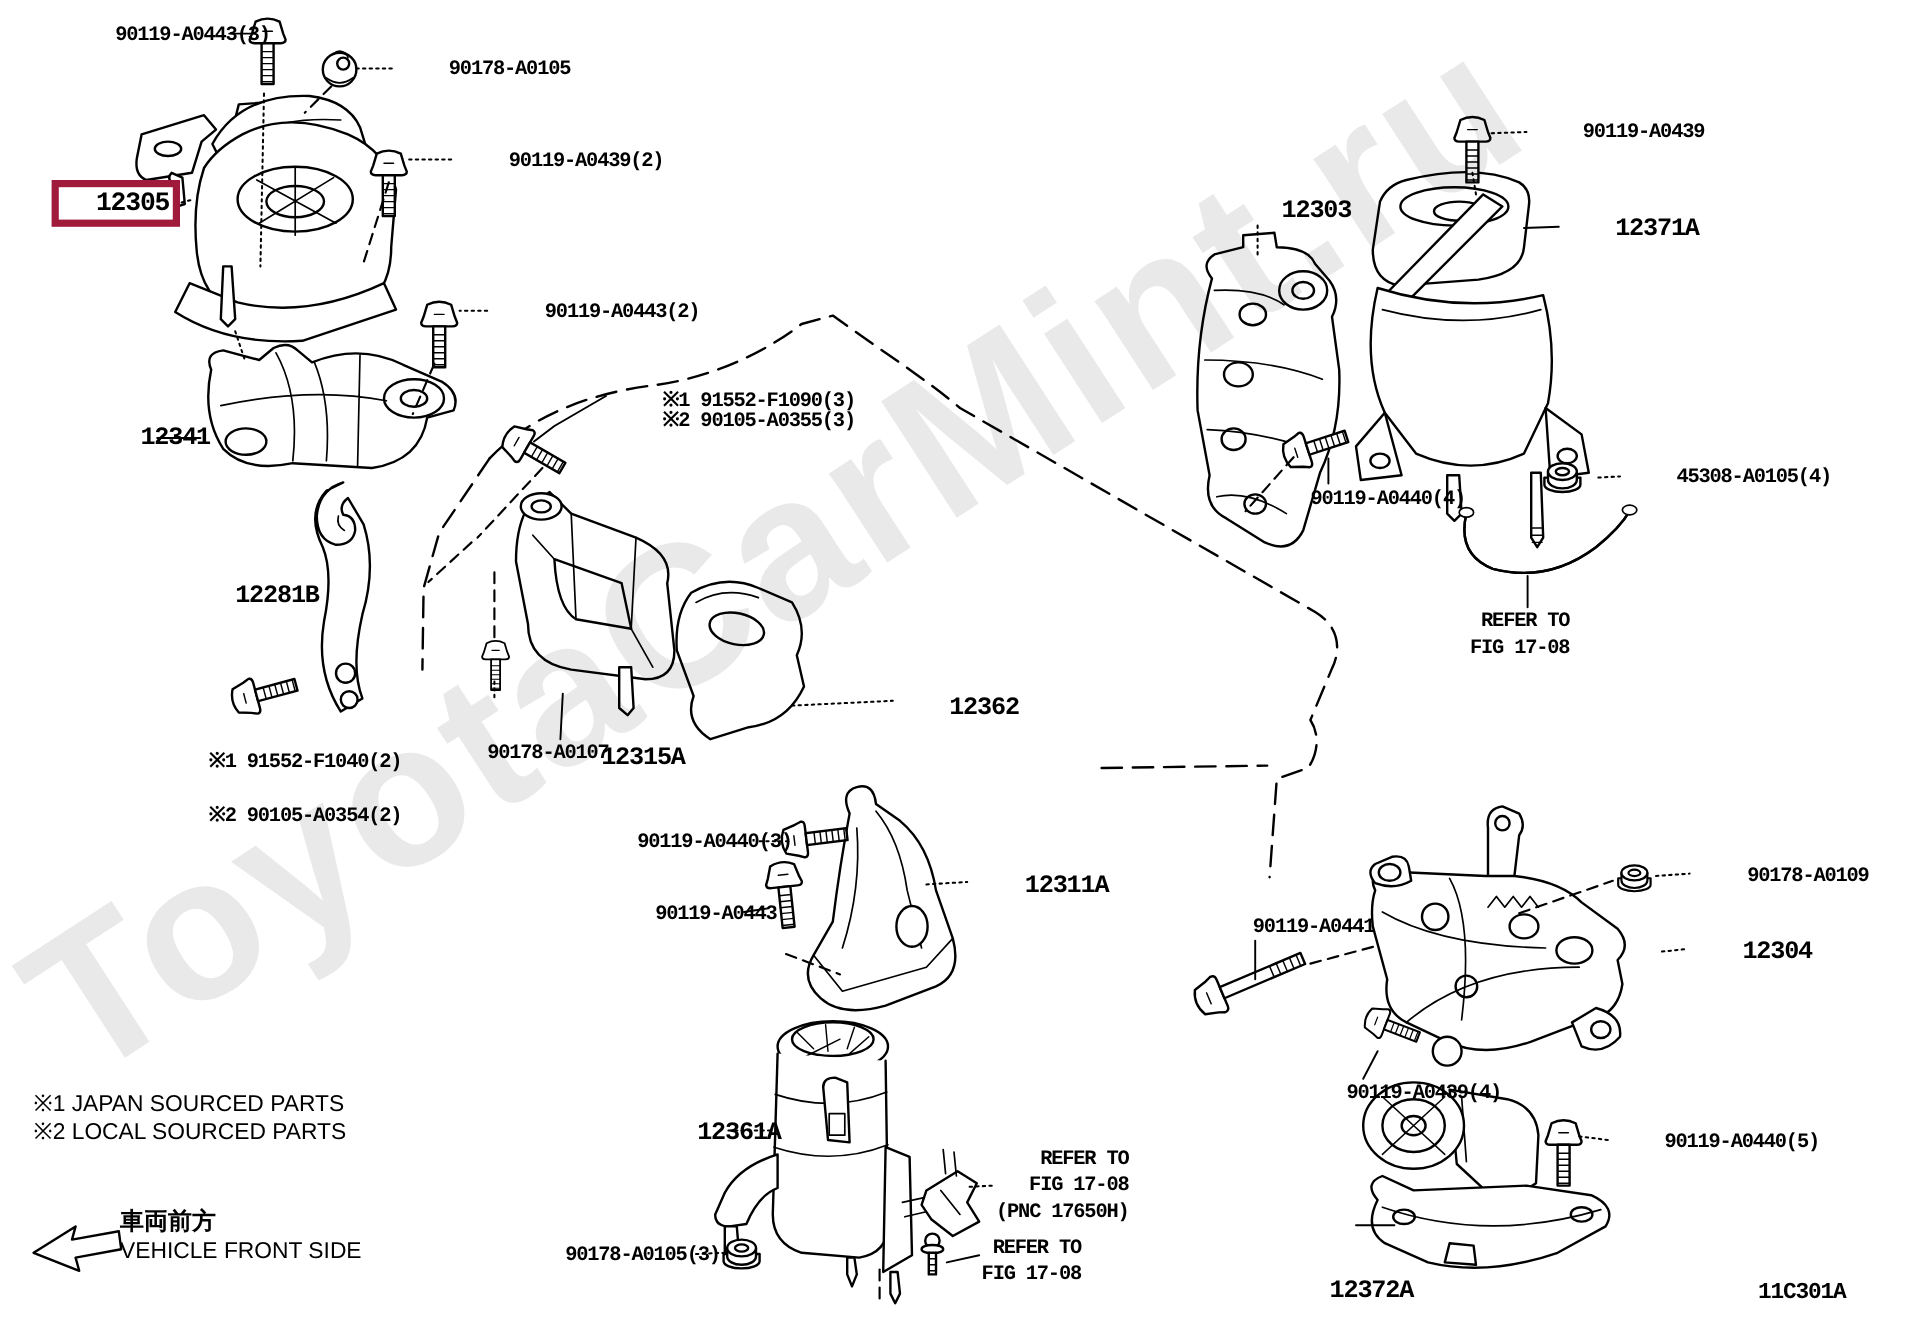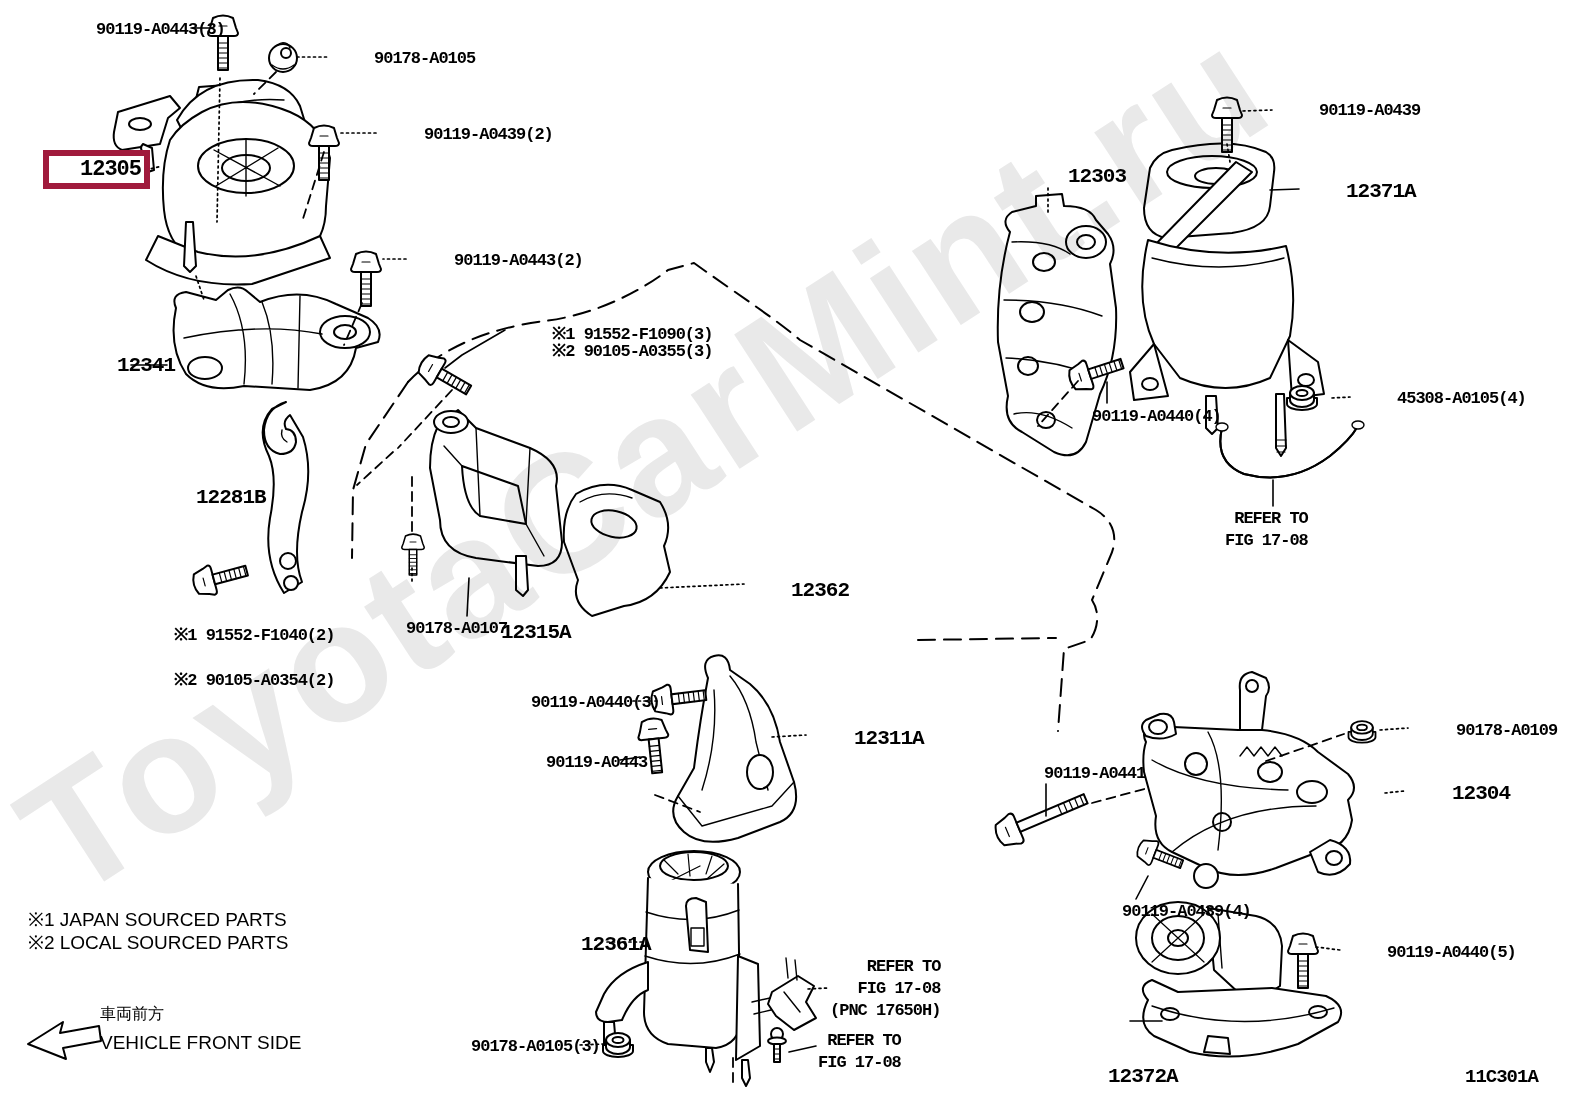--- a/index.html
+++ b/index.html
@@ -10,21 +10,21 @@
       font-weight:bold;font-size:168px;letter-spacing:4px;color:#e9e9e9;white-space:nowrap;
       transform:rotate(-33deg);transform-origin:0 50%;mix-blend-mode:multiply;z-index:5;}
   .fl,.pl,.code{position:absolute;white-space:nowrap;color:#000;z-index:3;margin-left:44px;}
   .fl{font:bold 17px/1.25 "Liberation Mono",monospace;letter-spacing:-1px;}
   .pl{font:bold 21px/1.2 "Liberation Mono",monospace;letter-spacing:-1px;}
   .code{font:bold 19px/1.2 "Liberation Mono",monospace;letter-spacing:-1px;text-align:right;}
   .refblk div{font:bold 17px/22px "Liberation Mono",monospace;letter-spacing:-1px;}
   .refblk{position:absolute;z-index:3;text-align:right;}
   .sans{position:absolute;font-family:"Liberation Sans",sans-serif;font-size:19px;
         color:#000;white-space:nowrap;z-index:3;}
-  .jp{font-size:16px;font-weight:normal;}
+  .jp{font-size:20px;font-weight:bold;}
   .redbox{position:absolute;left:43px;top:150px;width:67px;height:27px;border:6px solid #a01a3c;
           background:#fff;display:flex;align-items:center;justify-content:center;z-index:4;
           font:bold 22px "Liberation Mono",monospace;letter-spacing:-1px;padding-left:28px;}
   
   svg path,svg ellipse,svg circle,svg rect,svg line{fill:none;stroke:#000;stroke-width:2;
         stroke-linecap:round;stroke-linejoin:round;}
   svg .f{fill:#fff;}
   svg .ls{stroke-width:1.6;}
   svg .ldot{stroke-width:1.7;stroke-dasharray:2 3.5;}
   svg .lh{stroke-width:1.8;stroke-dasharray:9 6;}

